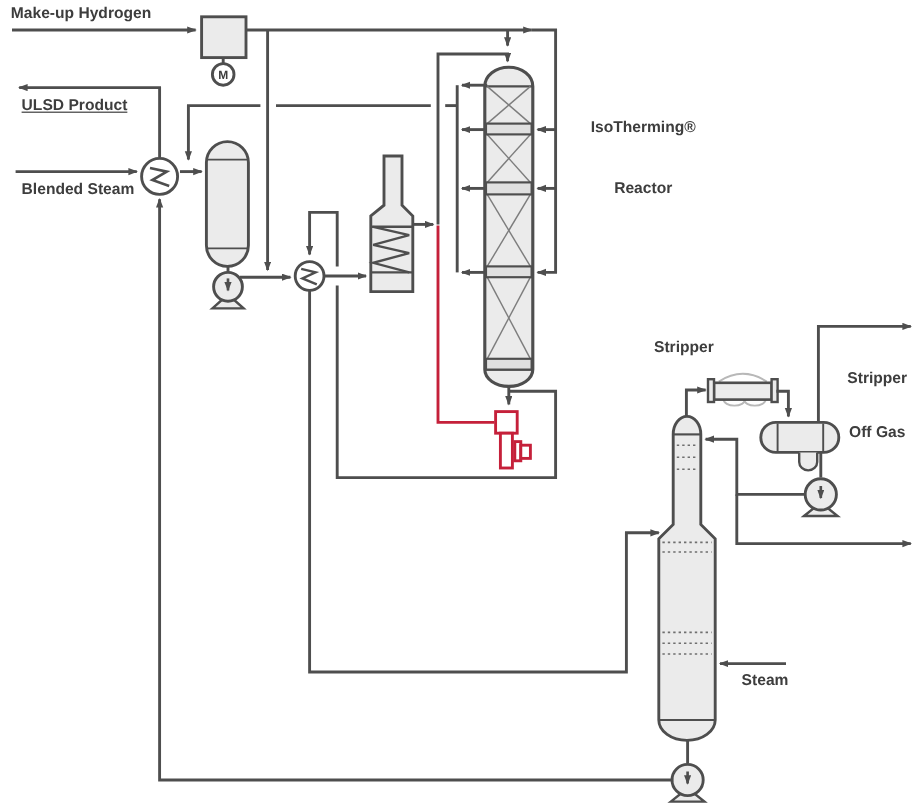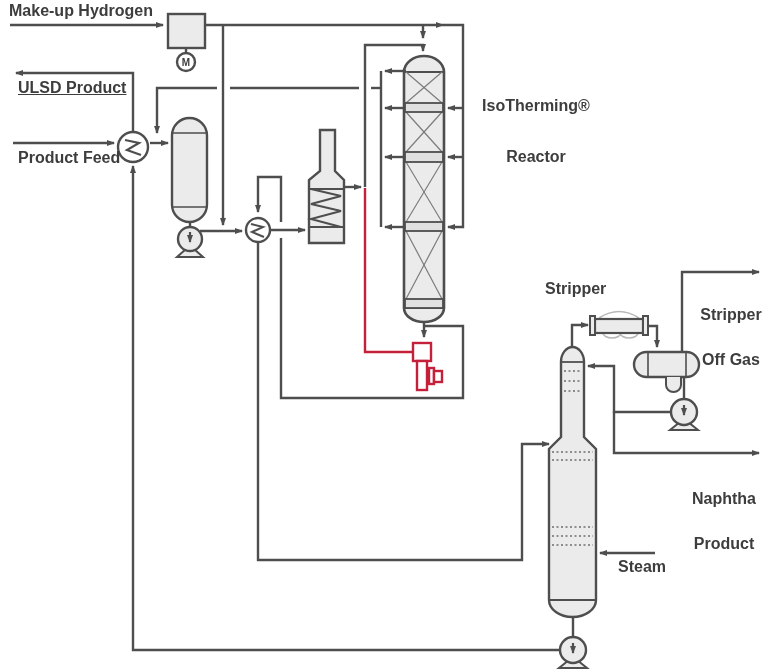--- a/index.html
+++ b/index.html
@@ -1,21 +1,21 @@
 <!DOCTYPE html>
 <html><head>
 <meta charset="utf-8">
 <style>
   html,body{margin:0;padding:0;background:#fff;}
   #canvas{position:relative;width:768px;height:671px;background:#ffffff;overflow:hidden;
           font-family:"Liberation Sans",sans-serif;}
   svg{position:absolute;left:0;top:0;}
-  .lbl{position:absolute;color:#3d3d3d;font-size:16px;font-weight:700;line-height:15px;white-space:pre;}
+  .lbl{position:absolute;color:#3d3d3d;font-size:13px;font-weight:700;line-height:15px;white-space:pre;}
   .lbl.center{text-align:center;}
-  #reactor-label{font-size:16px;line-height:17px;}
+  #reactor-label{font-size:13px;line-height:17px;}
 </style>
 </head>
 <body>
 
 <div id="canvas">
 <svg width="768" height="671" viewBox="0 0 768 671">
   <defs>
     <marker id="arr" markerWidth="9" markerHeight="7" refX="7" refY="3" orient="auto" markerUnits="userSpaceOnUse">
       <path d="M0,0 L8,3 L0,6 Z" fill="#4e4e4e"></path>
     </marker>
@@ -195,33 +195,29 @@
       <rect x="413" y="343" width="18" height="18"></rect>
       <rect x="417" y="361" width="10" height="29"></rect>
       <rect x="429" y="368" width="5" height="16"></rect>
       <rect x="434" y="371" width="8" height="11"></rect>
     </g>
   </g>
 </svg>
 
   <div class="lbl" style="left:9px;top:3px;">Make-up Hydrogen</div>
   <div class="lbl" style="left:18px;top:80px;text-decoration:underline;">ULSD Product</div>
-  <div class="lbl" style="left:18px;top:150px;">Product Feed</div>
+  <div class="lbl" style="left:18px;top:150px;">Blended Steam</div>
 
   <div class="lbl center" id="reactor-label" style="left:476px;top:63px;width:120px;">
     <div>IsoTherming®</div>
     <div>Reactor</div>
   </div>
 
   <div class="lbl" style="left:545px;top:281px;">Stripper</div>
 
   <div class="lbl center" style="left:696px;top:277px;width:70px;">
     <div>Stripper</div>
     <div>Off Gas</div>
   </div>
 
-  <div class="lbl center" style="left:689px;top:461px;width:70px;">
-    <div>Naphtha</div>
-    <div>Product</div>
-  </div>
 
   <div class="lbl" style="left:618px;top:559px;text-align:center;">Steam</div>
 </div>
 
 </body></html>

